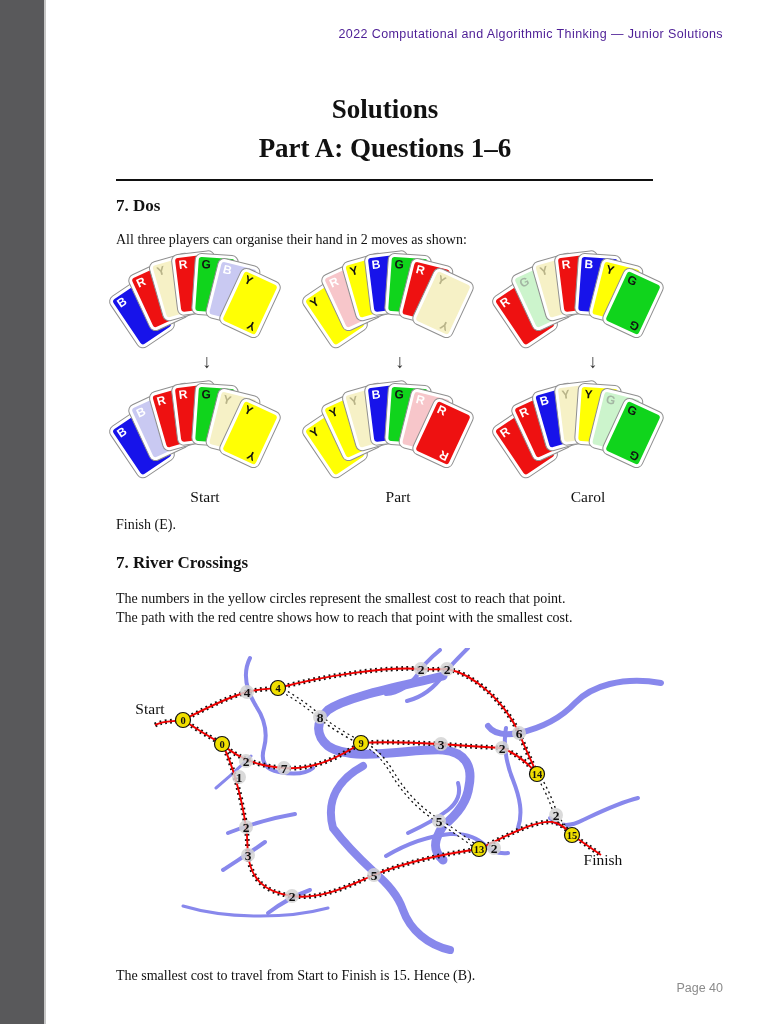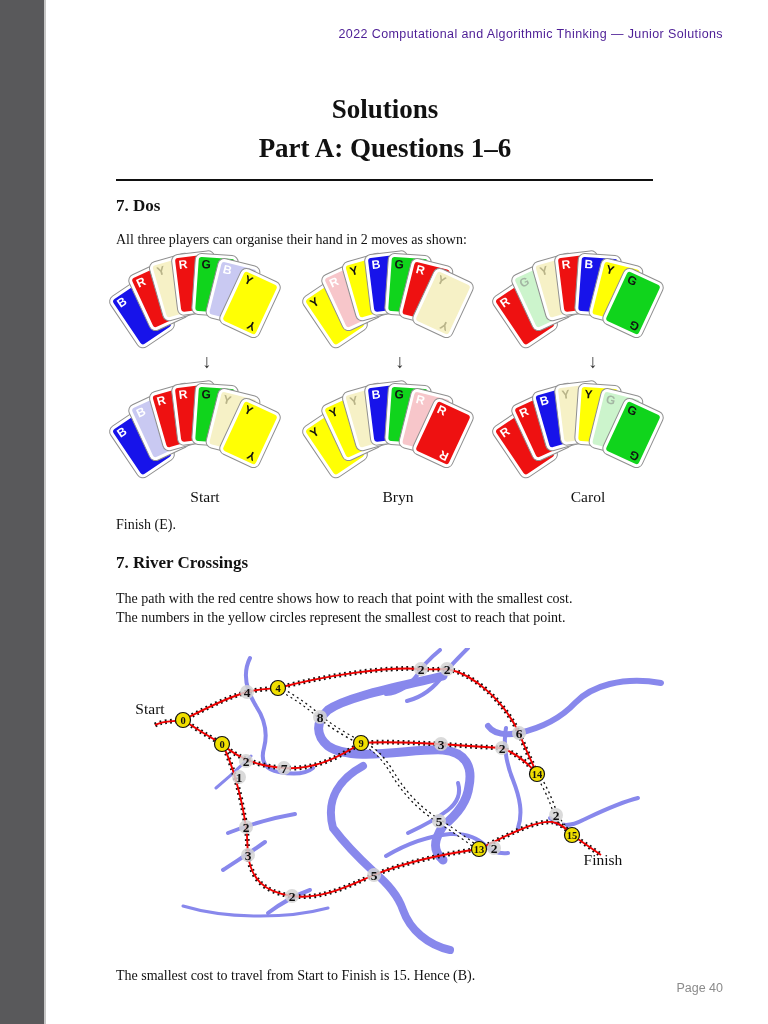--- a/index.html
+++ b/index.html
@@ -272,29 +272,29 @@
     </div>
     <div class="card" style="left: 108px; top: 20px; transform: rotate(25deg);">
       <div class="card-face" style="background: rgb(16, 212, 28);">
         <span class="cl-top" style="color: rgb(17, 17, 17);">G</span>
         <span class="cl-bot" style="color: rgb(17, 17, 17);">G</span>
       </div>
     </div>
   </div>
 
 <div class="pname" style="left:120px;top:488px;">Start</div>
-<div class="pname" style="left:313px;top:488px;">Bryn</div>
+<div class="pname" style="left:313px;top:488px;">Part</div>
 <div class="pname" style="left:503px;top:488px;">Carol</div>
 
 <div class="abs body-text" style="top:515px;">Finish (E).</div>
 
 <div class="abs h2" style="top:553px;">7. River Crossings</div>
 <div class="abs body-text" style="top:589px;">
+  <div>The numbers in the yellow circles represent the smallest cost to reach that point.</div>
   <div>The path with the red centre shows how to reach that point with the smallest cost.</div>
-  <div>The numbers in the yellow circles represent the smallest cost to reach that point.</div>
 </div>
 
 <svg id="diagram" class="abs" width="560" height="310" viewBox="0 0 560 310">
     <path d="M 330,28 C 290,38 235,48 215,62 C 202,74 203,88 215,98 C 240,115 300,100 330,102 C 352,104 360,118 356,138 C 354,156 340,170 330,178 C 322,190 318,202 330,212" fill="none" stroke="#8888ec" stroke-width="9" stroke-linecap="round"></path>
     <path d="M 250,118 C 228,130 212,150 220,180 C 232,196 248,212 261,224 C 275,236 285,247 290,262 C 297,282 315,297 337,302" fill="none" stroke="#8888ec" stroke-width="8" stroke-linecap="round"></path>
     <path d="M 327,2 C 315,12 309,18 305,26 C 295,40 285,45 273,46" fill="none" stroke="#8888ec" stroke-width="4" stroke-linecap="round"></path>
     <path d="M 355,0 C 343,12 337,18 331,26 C 320,42 306,50 294,53" fill="none" stroke="#8888ec" stroke-width="4" stroke-linecap="round"></path>
     <path d="M 137,10 C 128,28 135,45 143,58 C 151,70 155,85 151,100 C 147,114 153,122 166,124 C 182,127 194,125 200,120" fill="none" stroke="#8888ec" stroke-width="4" stroke-linecap="round"></path>
     <path d="M 103,140 C 115,130 126,120 138,108" fill="none" stroke="#8888ec" stroke-width="3" stroke-linecap="round"></path>
     <path d="M 548,35 C 510,28 478,38 462,55 C 448,70 428,80 406,85 C 390,88 380,85 375,78" fill="none" stroke="#8888ec" stroke-width="6" stroke-linecap="round"></path>

